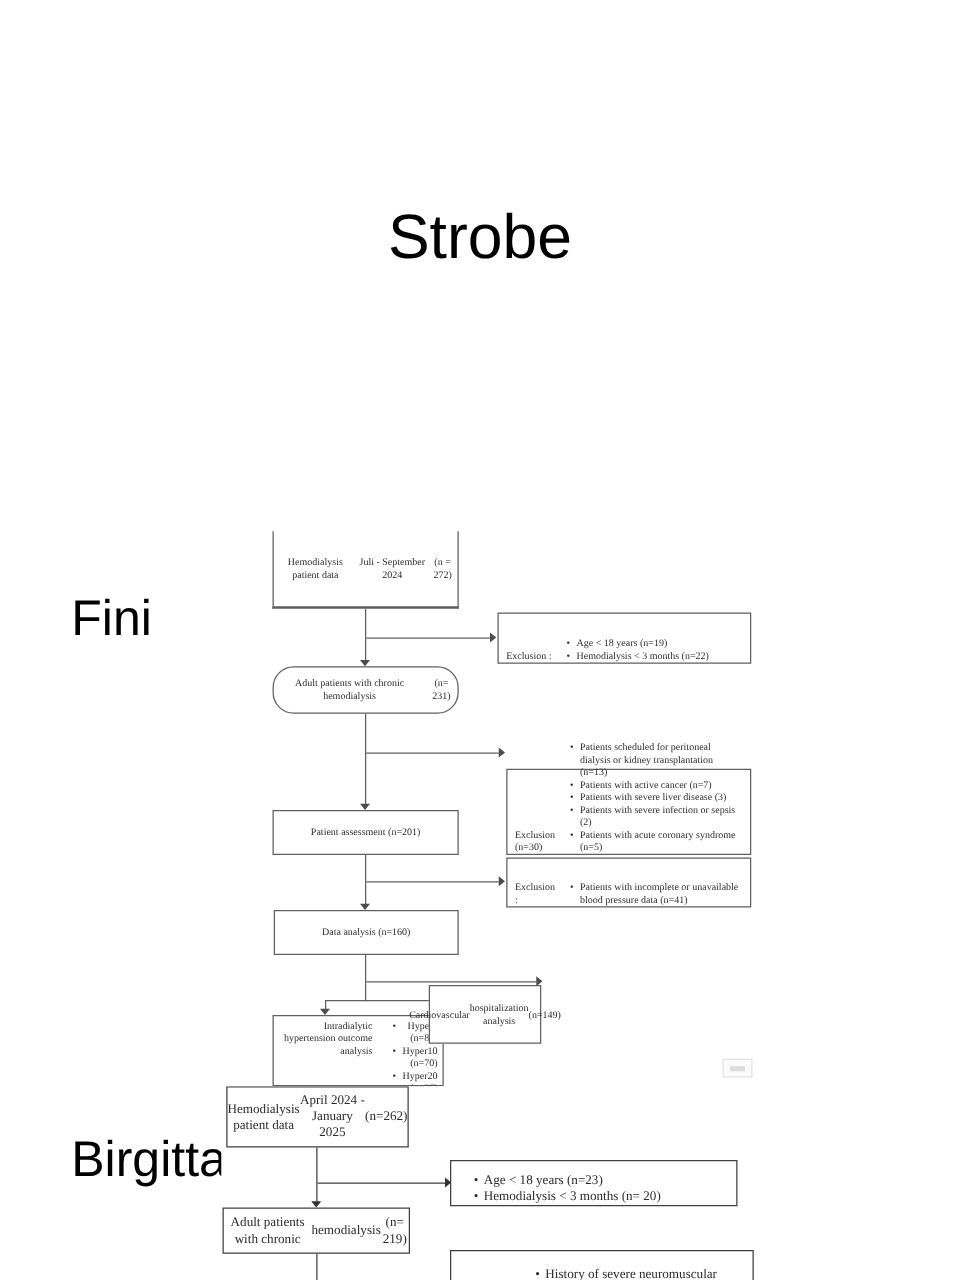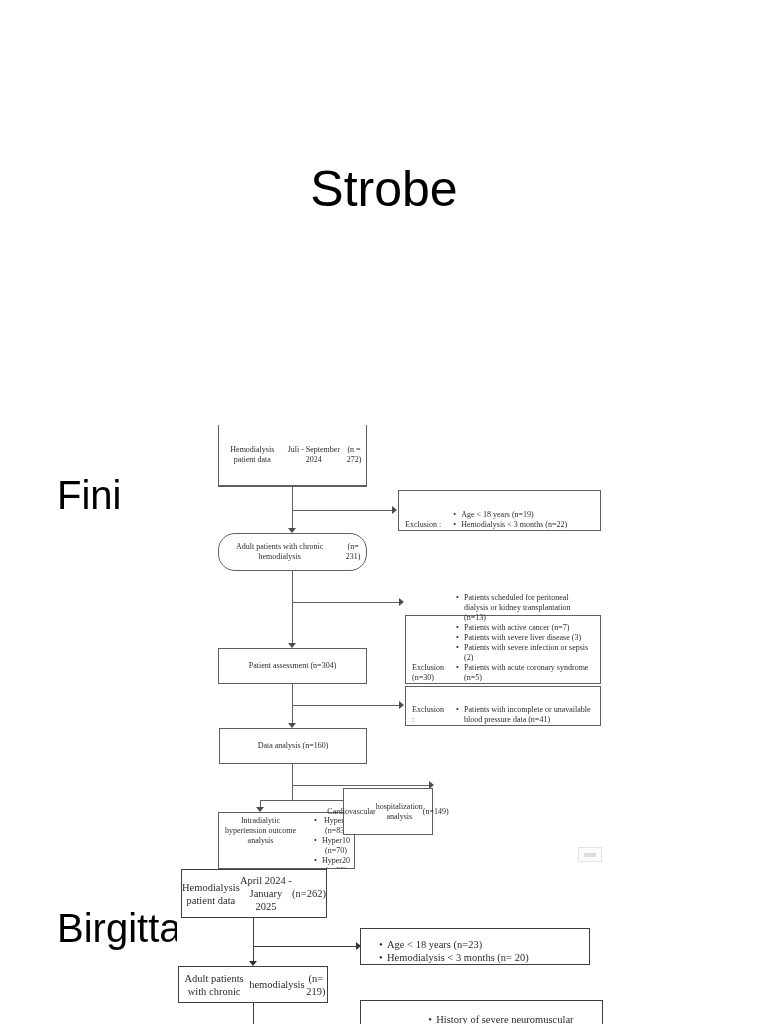--- a/index.html
+++ b/index.html
@@ -8,21 +8,21 @@
   
   #title{position:absolute;top:160px;left:0;width:768px;text-align:center;
          font-size:50px;font-weight:400;color:#000;margin:0;letter-spacing:0;}
   .sectionLabel{position:absolute;font-size:40px;color:#000;z-index:1;white-space:nowrap;}
   #fini{left:57px;top:473px;}
   #birgitta{left:57px;top:906px;}
   
   .fbox{position:absolute;background:#fff;border:1px solid #5f5f5f;box-sizing:border-box;
         color:#2b2b2b;font-family:"Liberation Serif",serif;display:flex;flex-direction:row;
         justify-content:center;align-items:center;text-align:center;}
-  .fbox.leftal{justify-content:flex-start;align-items:flex-start;text-align:center;}
+  .fbox.leftal{justify-content:flex-start;align-items:flex-start;text-align:right;}
   .hl,.vl{position:absolute;background:#5f5f5f;}
   .hl{height:1px;} .vl{width:1px;}
   .arr{position:absolute;width:0;height:0;}
   .arr.down{border-left:4px solid transparent;border-right:4px solid transparent;border-top:5px solid #4c4c4c;}
   .arr.right{border-top:4px solid transparent;border-bottom:4px solid transparent;border-left:5px solid #4c4c4c;}
   ul.blt{list-style:none;margin:0;padding:0 2px 0 12px;}
   ul.blt li{position:relative;padding-left:8px;}
   ul.blt li::before{content:"\2022";position:absolute;left:0;top:0;}
   .t{padding:0;}
   
@@ -117,21 +117,21 @@
       <ul class="blt">
         <li>Patients scheduled for peritoneal dialysis or kidney transplantation (n=13)</li>
         <li>Patients with active cancer (n=7)</li>
         <li>Patients with severe liver disease (3)</li>
         <li>Patients with severe infection or sepsis (2)</li>
         <li>Patients with acute coronary syndrome (n=5)</li>
       </ul>
     </div>
 
     <div class="fbox" id="boxC">
-      <div>Patient assessment (n=304)</div>
+      <div>Patient assessment (n=201)</div>
     </div>
 
     <div class="vl" id="vC"></div>
     <div class="arr down" id="aC"></div>
     <div class="hl" id="h3l"></div>
     <div class="arr right" id="a3r"></div>
 
     <div class="fbox exbox" id="exc3">
       <div class="t">Exclusion :</div>
       <ul class="blt">

